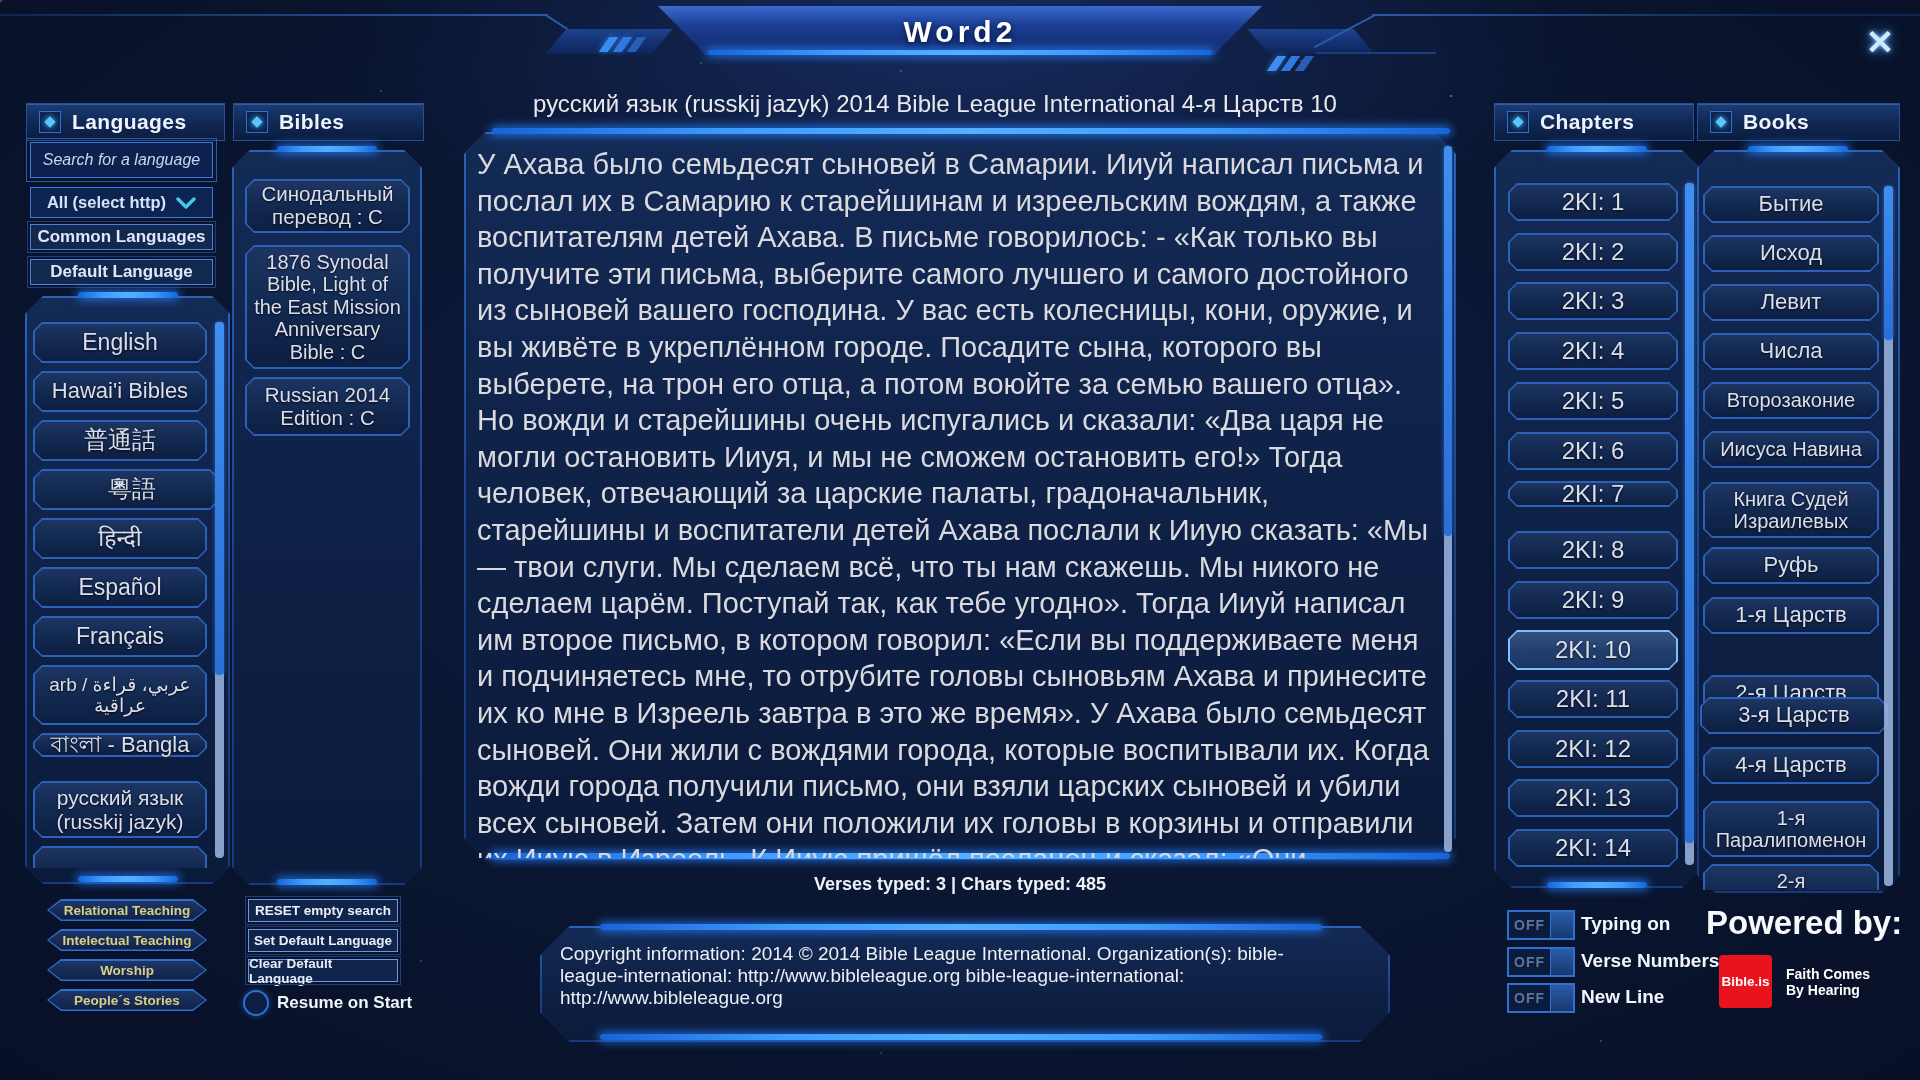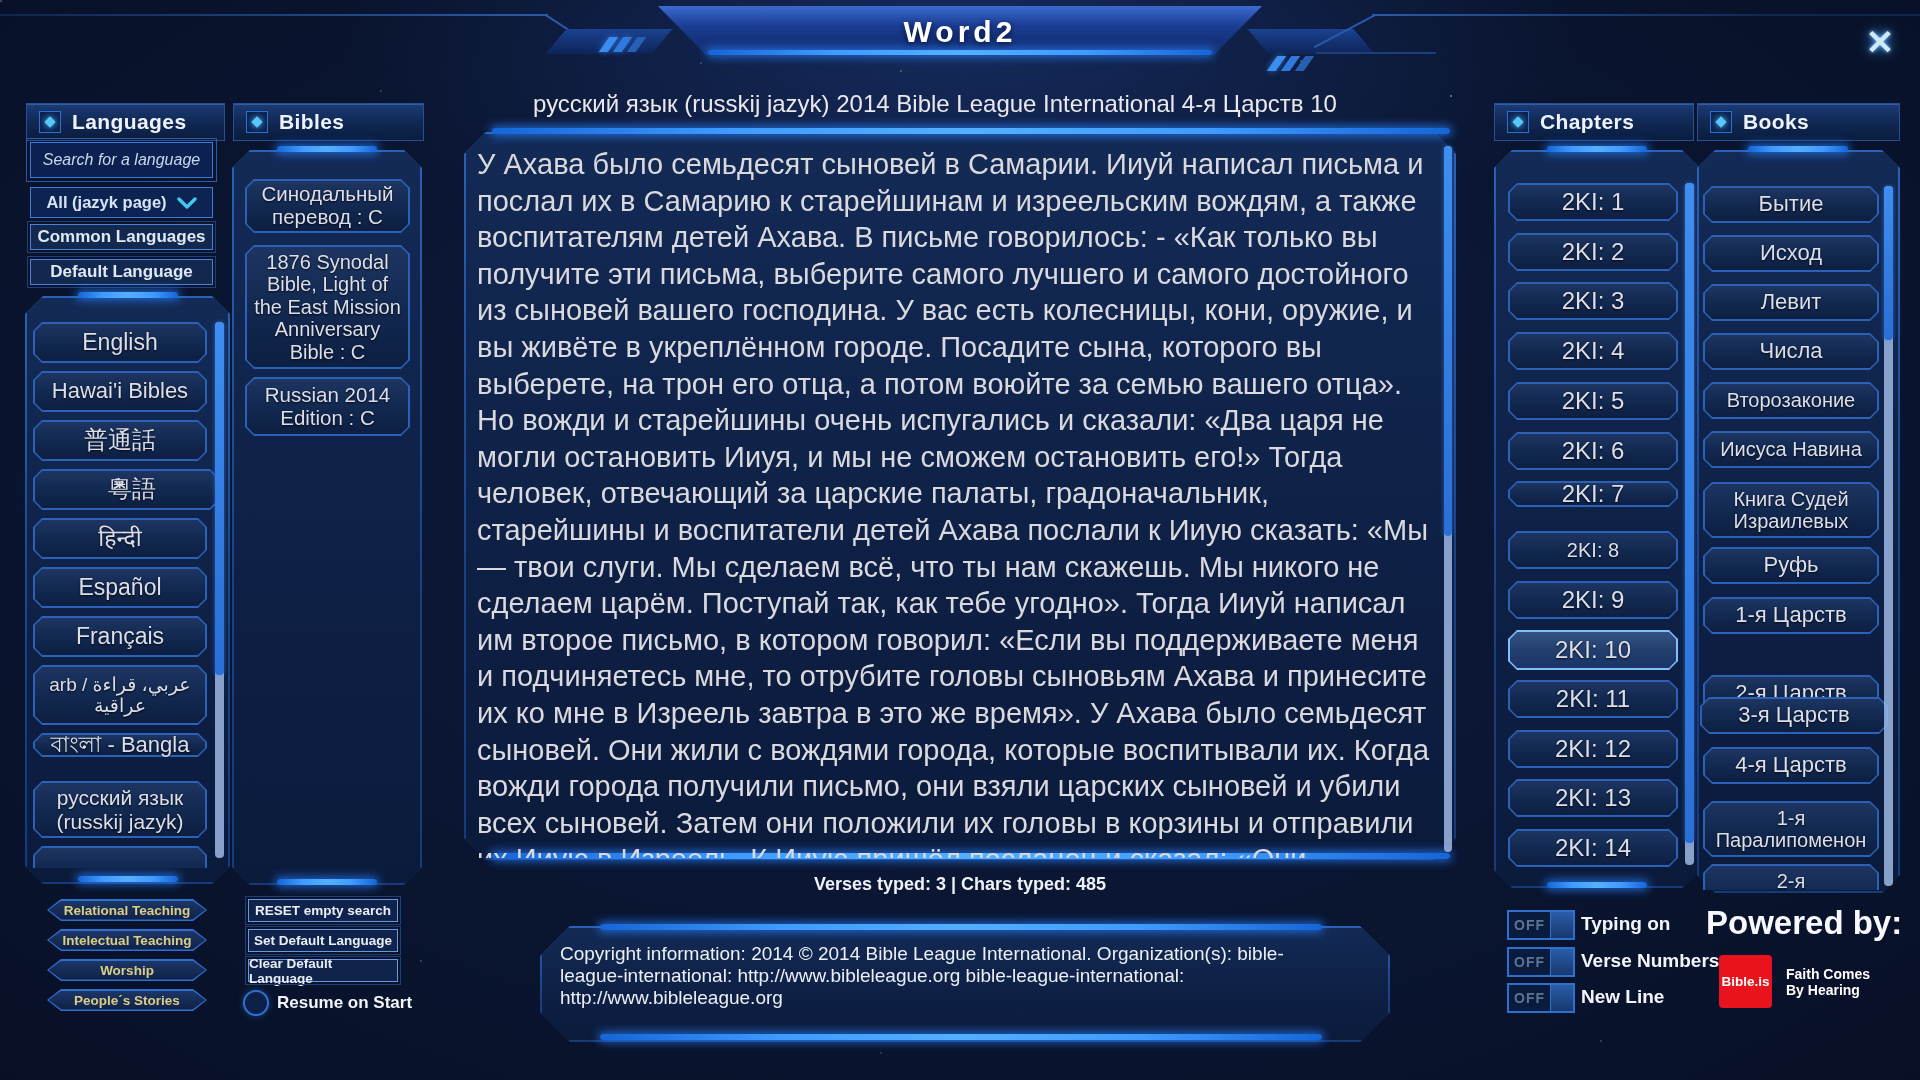--- a/index.html
+++ b/index.html
@@ -102,21 +102,21 @@
   <div class="abs" style="left:460px;top:90px;width:950px;text-align:center;color:#e9e9ed;font-size:24px;">русский язык (russkij jazyk) 2014 Bible League International 4-я Царств 10</div>
 
   <div class="phead" style="left:26px;top:103px;width:197px;">
     <span class="dicon"></span>
     <span class="ptitle">Languages</span>
   </div>
 
   <input class="abs" style="left: 30px; top: 142px; width: 183px; height: 36px; box-sizing: border-box; background: rgb(12, 33, 80); border: 1px solid rgb(61, 122, 216); outline: rgb(42, 90, 168) solid 1px; outline-offset: 3px; color: rgb(230, 238, 248); font-style: italic; font-size: 16px; text-align: center; font-family: inherit;" placeholder="Search for a language">
 
   <div class="abs" style="left:30px;top:187px;width:183px;height:31px;box-sizing:border-box;background:#0d2452;border:1px solid #3d7ad8;display:flex;align-items:center;justify-content:center;gap:10px;cursor:pointer;">
-    <span style="color:#d6e4f6;font-weight:bold;font-size:16.5px;">All (jazyk page)</span>
+    <span style="color:#d6e4f6;font-weight:bold;font-size:16.5px;">All (select http)</span>
     <svg width="20" height="12" viewBox="0 0 20 12">
         <polyline points="2,2 10,10 18,2" fill="none" stroke="#43c8f0" stroke-width="3.4" stroke-linecap="round" stroke-linejoin="round"></polyline>
       </svg>
   </div>
 
   <div class="abs" style="left:30px;top:224px;width:183px;height:26px;box-sizing:border-box;background:#12284f;border:1px solid #4a82d8;outline:1px solid #223f75;outline-offset:2px;display:flex;align-items:center;justify-content:center;color:#dfe8f6;font-weight:bold;font-size:17px;cursor:pointer;">Common Languages</div>
   <div class="abs" style="left:30px;top:259px;width:183px;height:26px;box-sizing:border-box;background:#12284f;border:1px solid #4a82d8;outline:1px solid #223f75;outline-offset:2px;display:flex;align-items:center;justify-content:center;color:#dfe8f6;font-weight:bold;font-size:17px;cursor:pointer;">Default Language</div>
 
   <div class="frame oct" style="--c:18px;left:25px;top:296px;width:205px;height:588px;"></div>
   <div class="gtab" style="left:78px;top:292px;width:100px;"></div>
@@ -214,21 +214,21 @@
     </div>
   <div class="btn" style="left:1508px;top:382px;width:170px;height:38px;font-size:24px;">
       <span>2KI: 5</span>
     </div>
   <div class="btn" style="left:1508px;top:432px;width:170px;height:38px;font-size:24px;">
       <span>2KI: 6</span>
     </div>
   <div class="btn" style="left:1508px;top:481px;width:170px;height:26px;font-size:24px;">
       <span>2KI: 7</span>
     </div>
-  <div class="btn" style="left:1508px;top:531px;width:170px;height:38px;font-size:20px;">
+  <div class="btn" style="left:1508px;top:531px;width:170px;height:38px;font-size:24px;">
       <span>2KI: 8</span>
     </div>
   <div class="btn" style="left:1508px;top:581px;width:170px;height:38px;font-size:24px;">
       <span>2KI: 9</span>
     </div>
   <div class="btn sel" style="left:1508px;top:630px;width:170px;height:40px;font-size:24px;">
       <span>2KI: 10</span>
     </div>
   <div class="btn" style="left:1508px;top:680px;width:170px;height:38px;font-size:24px;">
       <span>2KI: 11</span>

